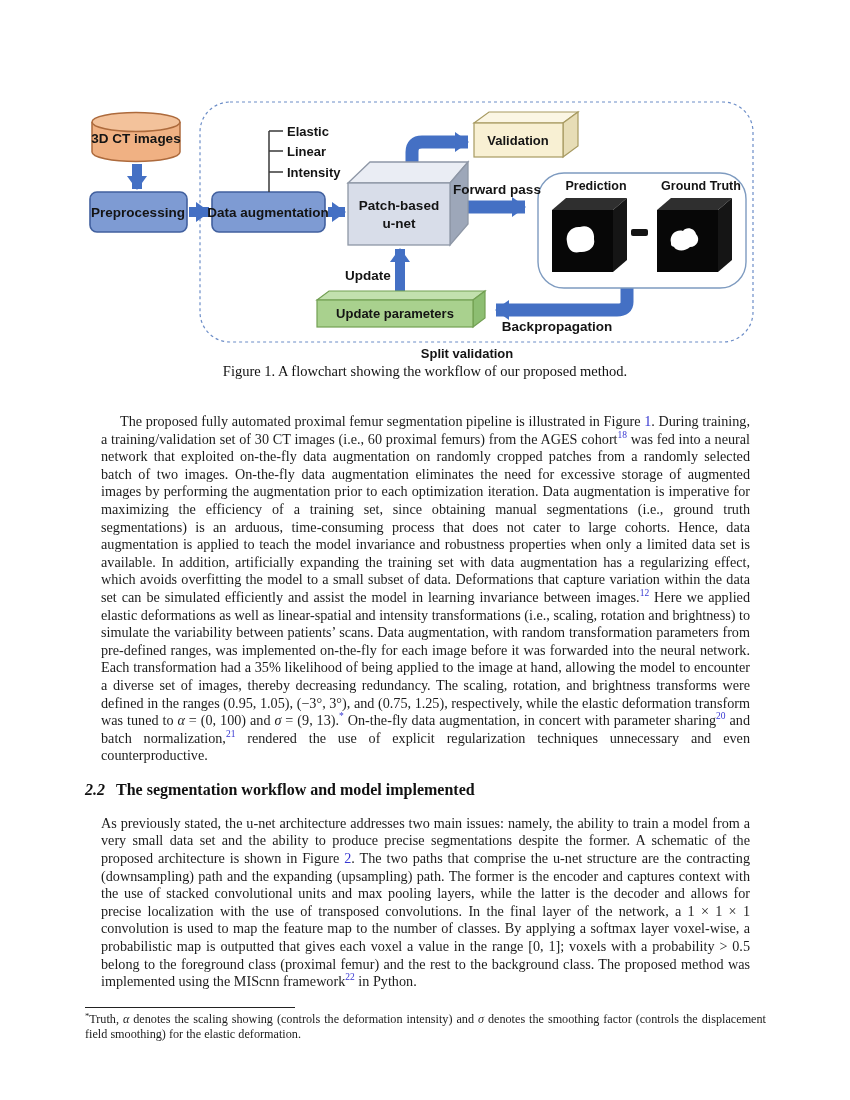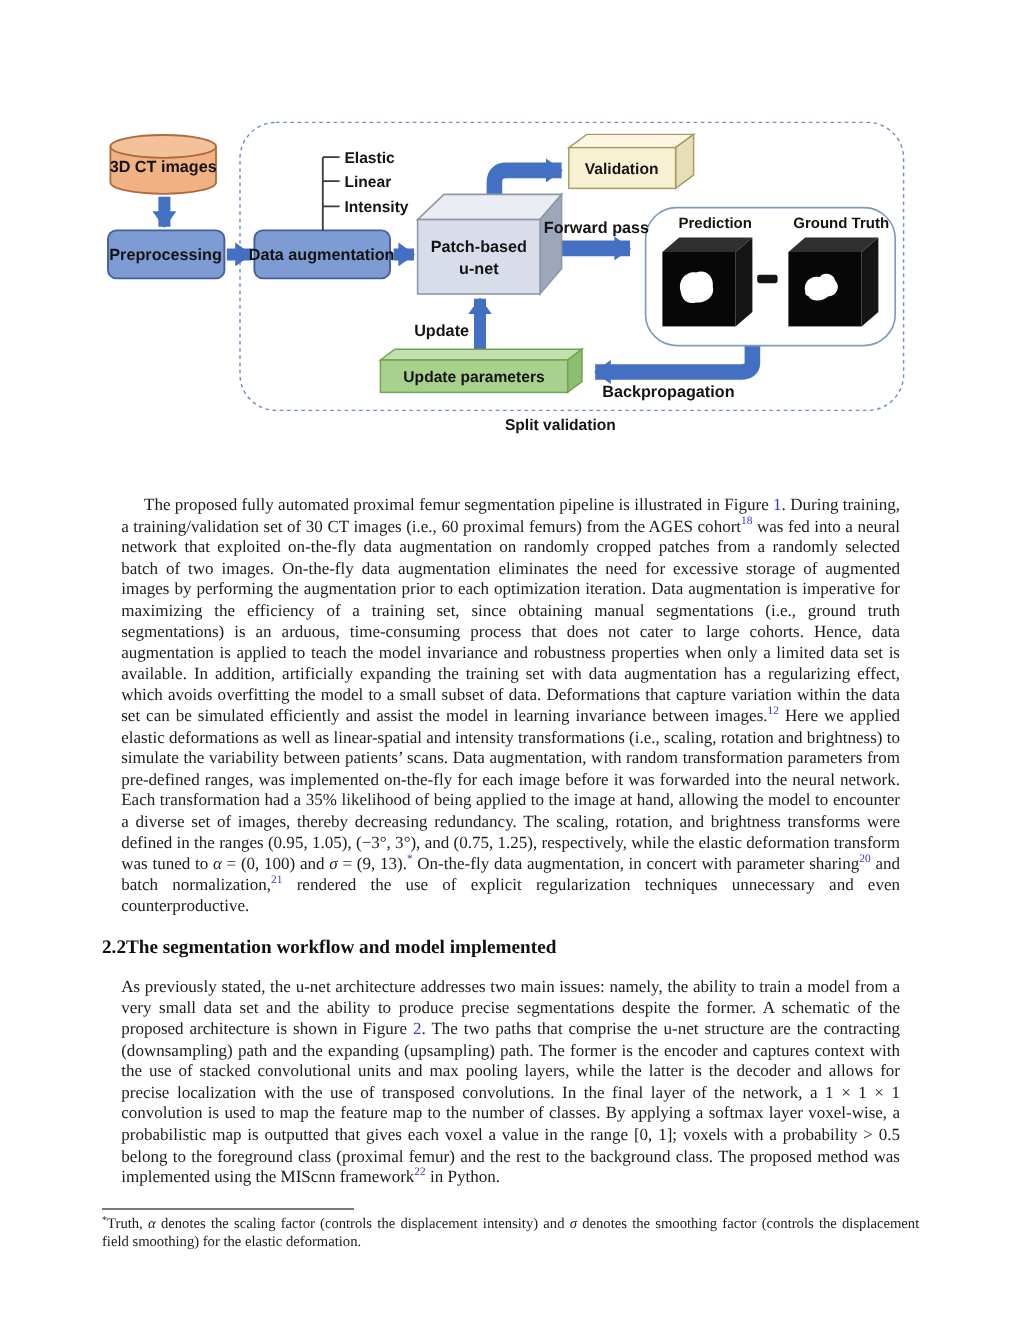--- a/index.html
+++ b/index.html
@@ -12,21 +12,21 @@
   .fig-label{font-family:"Liberation Sans", sans-serif;font-weight:600;fill:#141414;font-size:13.5px;}
   .fig-label.small{font-size:13px;}
   .fig-label.tiny{font-size:12.5px;}
   .arrow{fill:none;stroke-width:10;stroke-linejoin:round;}
   .arrow.thick{stroke-width:13;}
   .caption{position:absolute;top:363px;left:0;width:850px;text-align:center;font-size:14.5px;color:#111;}
   .body-text{position:absolute;left:85px;top:397px;width:681px;}
   p.para{margin:16px;text-align:justify;font-size:14.2px;line-height:17.6px;}
   p.para.indent{text-indent:19px;}
   h2.sect{font-size:16px;margin:15px 0 10px 0;color:#111;}
-  h2.sect .num{}
+  h2.sect .num{margin-right:11px;font-style:italic;}
   .sup{color:#3636D2;font-size:9.5px;vertical-align:6px;line-height:0;}
   .blue{color:#3636D2;}
   .it{font-style:italic;}
   .fnrule{width:210px;border-top:1.2px solid #222;margin-top:10px;}
   .fntext{margin:4px 0 0 0;text-align:justify;font-size:12.2px;line-height:15.6px;}
   .fnmark{font-size:8.5px;vertical-align:4px;line-height:0;}
 </style>
 </head>
 <body>
 
@@ -113,24 +113,25 @@
       <rect x="317" y="300" width="156" height="27" stroke="#73A053" stroke-width="1.2" fill="#A9D18E"></rect>
       <text class="fig-label small" x="395" y="318" text-anchor="middle">Update parameters</text>
     </g>
 
     <text class="fig-label" x="497" y="194" text-anchor="middle">Forward pass</text>
     <text class="fig-label" x="368" y="280" text-anchor="middle">Update</text>
     <text class="fig-label" x="557" y="331" text-anchor="middle">Backpropagation</text>
     <text class="fig-label small" x="467" y="358" text-anchor="middle">Split validation</text>
   </svg>
 
+  <div class="caption">Figure 1. A flowchart showing the workflow of our proposed method.</div>
 
   <div class="body-text">
     <p class="para indent"><span>The proposed fully automated proximal femur segmentation pipeline is illustrated in Figure </span><span class="blue">1</span><span>. During training, a training/validation set of 30 CT images (i.e., 60 proximal femurs) from the AGES cohort</span><span class="sup">18</span><span> was fed into a neural network that exploited on-the-fly data augmentation on randomly cropped patches from a randomly selected batch of two images. On-the-fly data augmentation eliminates the need for excessive storage of augmented images by performing the augmentation prior to each optimization iteration. Data augmentation is imperative for maximizing the efficiency of a training set, since obtaining manual segmentations (i.e., ground truth segmentations) is an arduous, time-consuming process that does not cater to large cohorts. Hence, data augmentation is applied to teach the model invariance and robustness properties when only a limited data set is available. In addition, artificially expanding the training set with data augmentation has a regularizing effect, which avoids overfitting the model to a small subset of data. Deformations that capture variation within the data set can be simulated efficiently and assist the model in learning invariance between images.</span><span class="sup">12</span><span> Here we applied elastic deformations as well as linear-spatial and intensity transformations (i.e., scaling, rotation and brightness) to simulate the variability between patients’ scans. Data augmentation, with random transformation parameters from pre-defined ranges, was implemented on-the-fly for each image before it was forwarded into the neural network. Each transformation had a 35% likelihood of being applied to the image at hand, allowing the model to encounter a diverse set of images, thereby decreasing redundancy. The scaling, rotation, and brightness transforms were defined in the ranges (0.95, 1.05), (−3°, 3°), and (0.75, 1.25), respectively, while the elastic deformation transform was tuned to </span><span class="it">α</span><span> = (0, 100) and </span><span class="it">σ</span><span> = (9, 13).</span><span class="sup">*</span><span> On-the-fly data augmentation, in concert with parameter sharing</span><span class="sup">20</span><span> and batch normalization,</span><span class="sup">21</span><span> rendered the use of explicit regularization techniques unnecessary and even counterproductive.</span></p>
 
     <h2 class="sect"><span class="num">2.2</span><span>The segmentation workflow and model implemented</span></h2>
 
     <p class="para"><span>As previously stated, the u-net architecture addresses two main issues: namely, the ability to train a model from a very small data set and the ability to produce precise segmentations despite the former. A schematic of the proposed architecture is shown in Figure </span><span class="blue">2</span><span>. The two paths that comprise the u-net structure are the contracting (downsampling) path and the expanding (upsampling) path. The former is the encoder and captures context with the use of stacked convolutional units and max pooling layers, while the latter is the decoder and allows for precise localization with the use of transposed convolutions. In the final layer of the network, a 1 × 1 × 1 convolution is used to map the feature map to the number of classes. By applying a softmax layer voxel-wise, a probabilistic map is outputted that gives each voxel a value in the range [0, 1]; voxels with a probability &gt; 0.5 belong to the foreground class (proximal femur) and the rest to the background class. The proposed method was implemented using the MIScnn framework</span><span class="sup">22</span><span> in Python.</span></p>
 
     <div class="fnrule"></div>
-    <p class="fntext"><span class="fnmark">*</span><span>Truth, </span><span class="it">α</span><span> denotes the scaling factor (controls the displacement intensity) and </span><span class="it">σ</span><span> denotes the smoothing factor (controls the displacement field smoothing) for the elastic deformation.</span></p>
+    <p class="fntext"><span class="fnmark">*</span><span>Truth, </span><span class="it">α</span><span> denotes the scaling showing (controls the deformation intensity) and </span><span class="it">σ</span><span> denotes the smoothing factor (controls the displacement field smoothing) for the elastic deformation.</span></p>
   </div>
 </div>
 
 </body></html>

